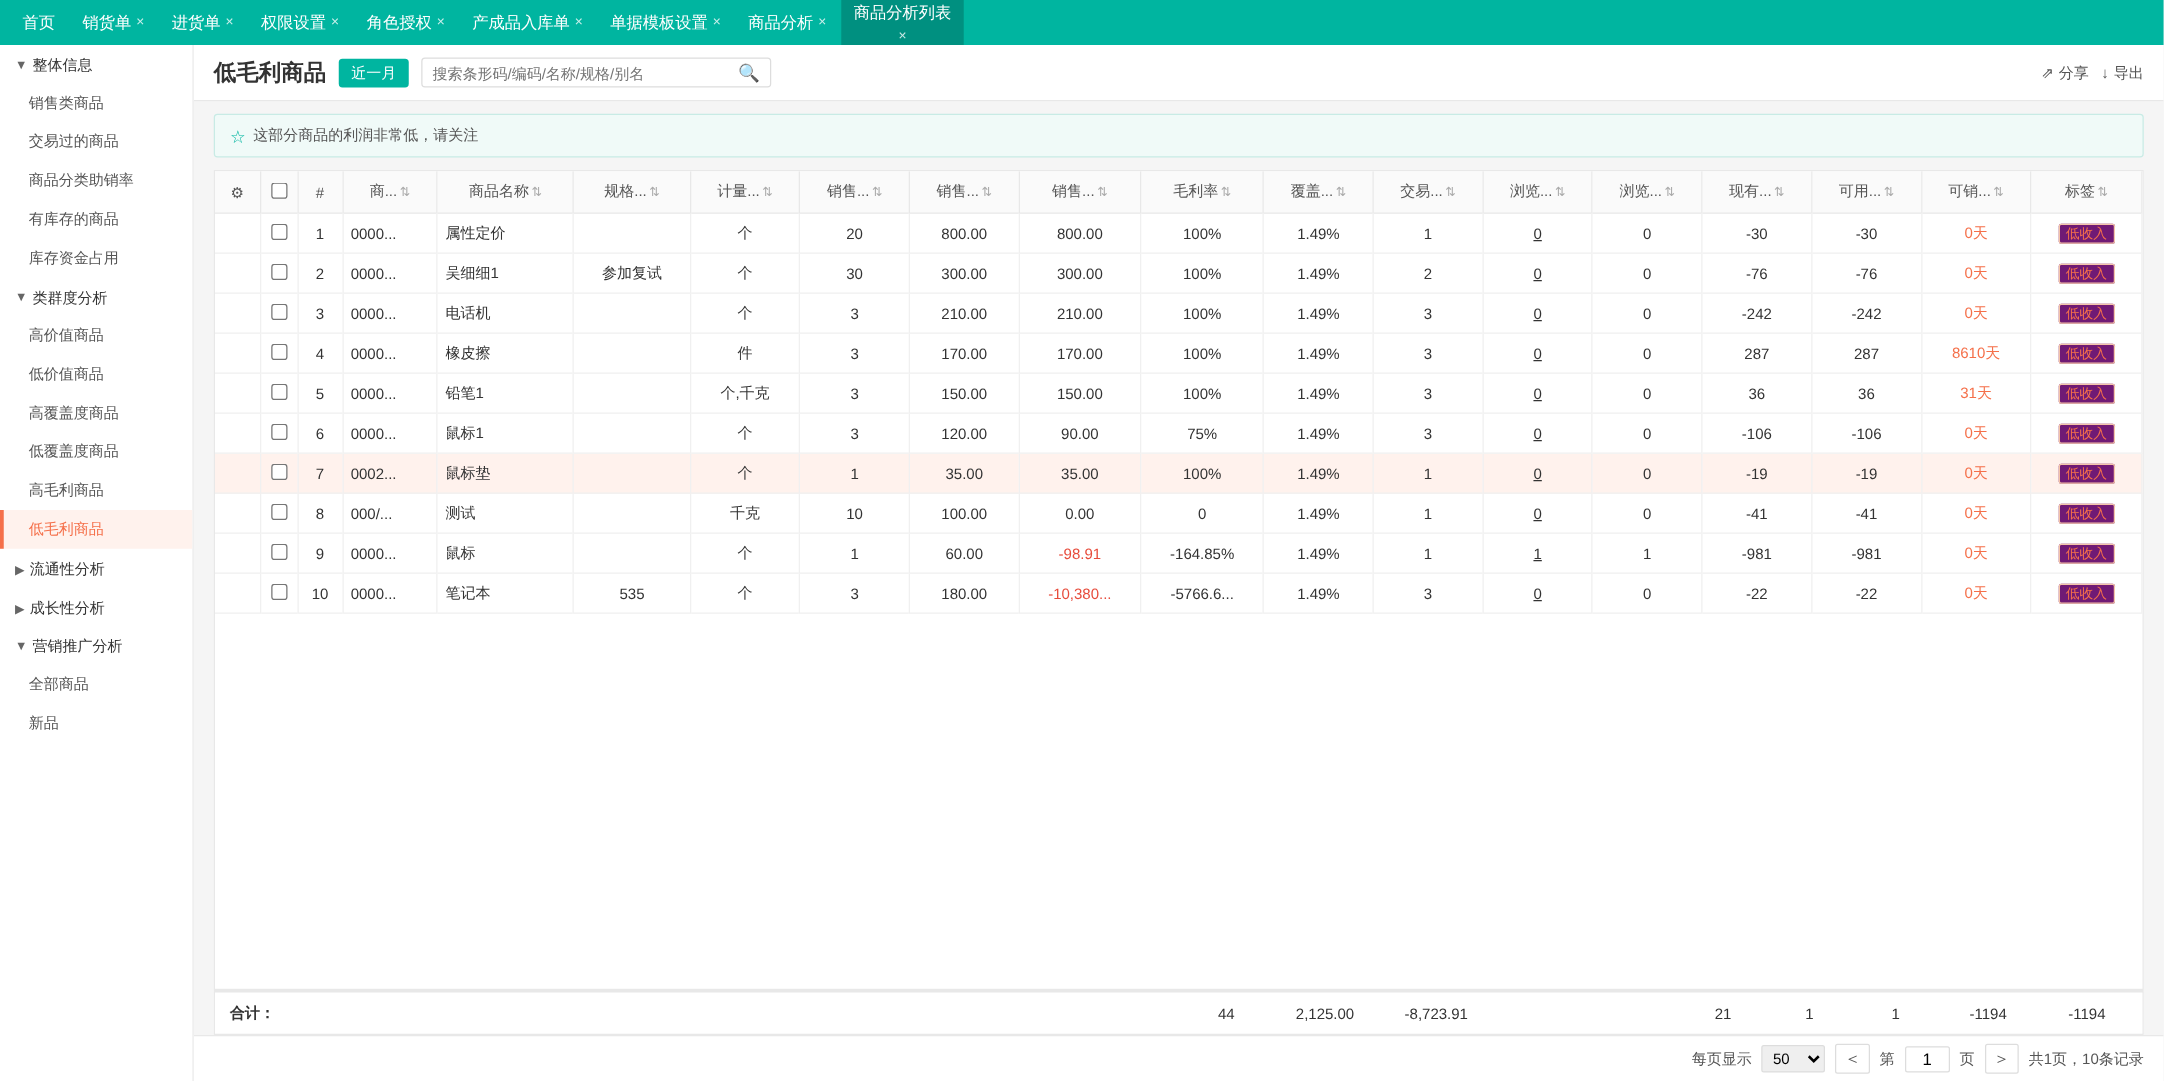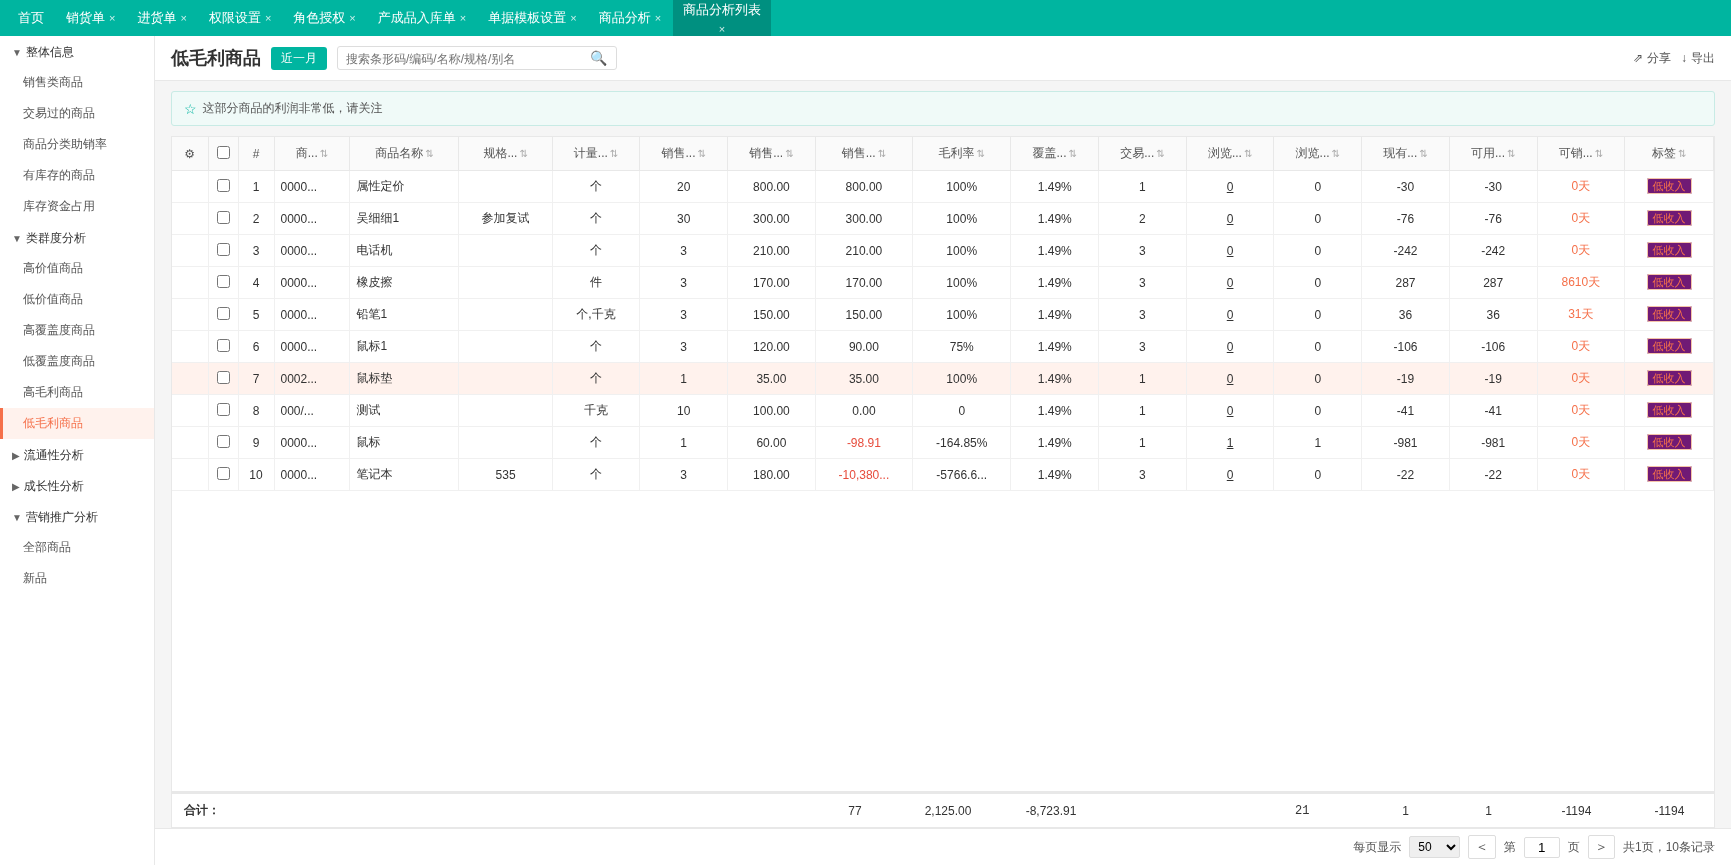--- a/index.html
+++ b/index.html
@@ -198,21 +198,21 @@
 
     
     .table-footer {
       background: #fff;
       border: 1px solid #e8e8e8;
       border-top: 2px solid #e8e8e8;
       margin: 0 16px;
       padding: 8px 12px;
       display: flex;
       align-items: center;
-      gap: 28px;
+      gap: 14px;
     }
     .footer-label { font-weight: bold; color: #333; }
 
     
     .pagination-bar {
       background: #fff;
       border-top: 1px solid #e8e8e8;
       padding: 6px 16px;
       display: flex;
       align-items: center;
@@ -593,26 +593,26 @@
     <td class="text-orange">0天</td>
     <td><span class="tag-badge">低收入</span></td>
   </tr>
           </tbody>
       </table>
     </div>
 
     <div class="table-footer">
       <span class="footer-label">合计：</span>
       <span style="flex:1; min-width:80px;"></span>
-      <span style="width:60px; text-align:center;">77</span>
+      <span style="width:60px; text-align:center;">44</span>
       <span style="width:70px; text-align:center;">2,125.00</span>
       <span style="width:80px; text-align:center;">-8,723.91</span>
       <span style="width:60px; text-align:center;"></span>
       <span style="width:60px; text-align:center;"></span>
-      <span style="width:55px; font-family:Liberation Mono, monospace;">21</span>
+      <span style="width:55px; text-align:center;">21</span>
       <span style="width:55px; text-align:center;">1</span>
       <span style="width:55px; text-align:center;">1</span>
       <span style="width:65px; text-align:center;">-1194</span>
       <span style="width:65px; text-align:center;">-1194</span>
     </div>
 
     <div class="pagination-bar">
       <span>每页显示</span>
       <select>
         <option>50</option>

